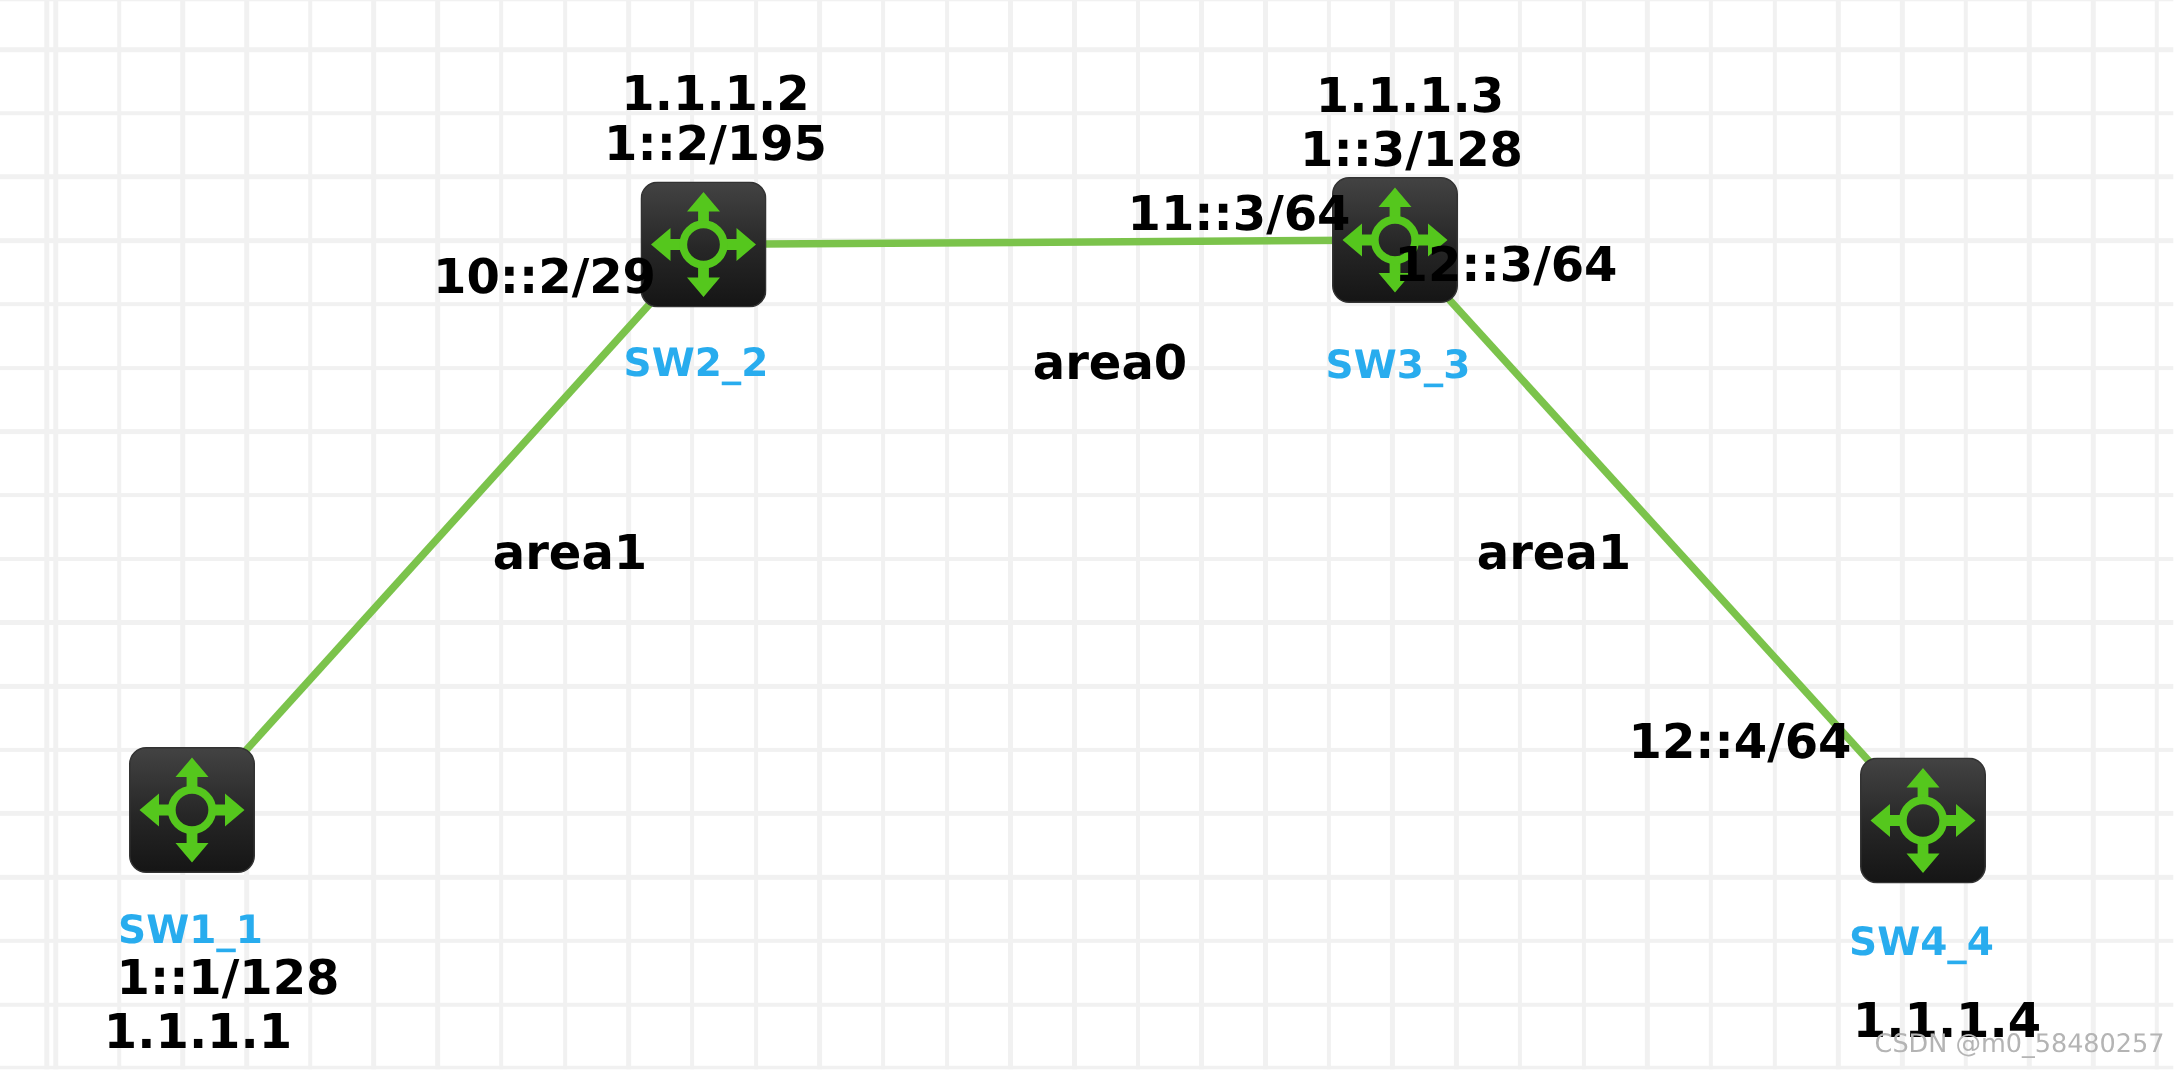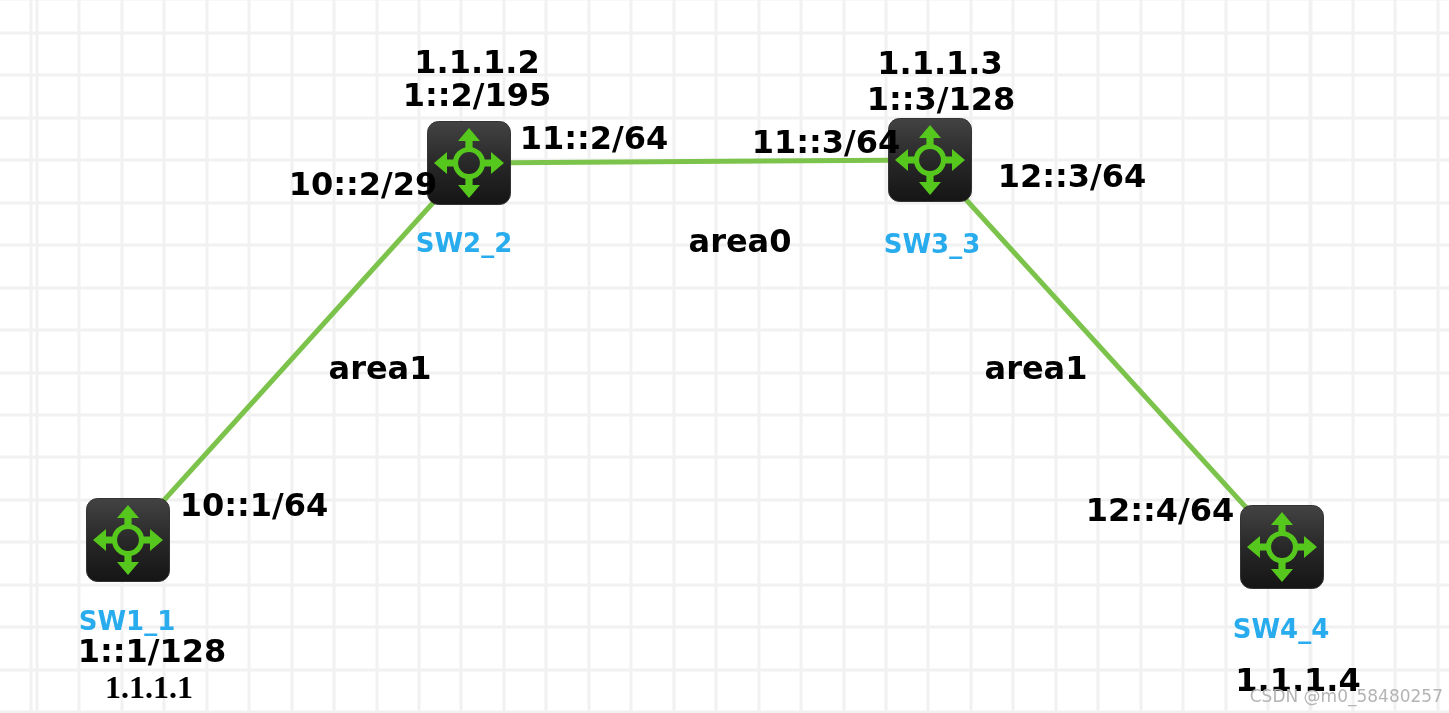--- a/index.html
+++ b/index.html
@@ -131,30 +131,28 @@
   <div class="name" style="left:932px;top:228px;">SW3_3</div>
   <div class="name" style="left:1281px;top:613px;">SW4_4</div>
 
   <div class="lbl" style="left:477px;top:63px;">1.1.1.2</div>
   <div class="lbl" style="left:477px;top:96px;">1::2/195</div>
 
   <div class="lbl" style="left:940px;top:64px;">1.1.1.3</div>
   <div class="lbl" style="left:941px;top:100px;text-align:right;">1::3/128</div>
 
   <div class="lbl" style="left:131px;top:652px;margin-left:21px;">1::1/128</div>
-  <div class="lbl" style="left:149px;top:688px;font-family:Liberation Serif, serif;">1.1.1.1</div>
+  <div class="lbl" style="left:132px;top:688px;">1.1.1.1</div>
 
   <div class="lbl" style="left:1298px;top:681px;">1.1.1.4</div>
 
-  <div class="lbl" style="left:254px;top:506px;">10::1/64</div>
   <div class="lbl" style="left:363px;top:185px;">10::2/29</div>
-  <div class="lbl" style="left:594px;top:139px;">11::2/64</div>
   <div class="lbl" style="left:826px;top:143px;">11::3/64</div>
-  <div class="lbl" style="left:1072px;top:177px;text-align:right;">12::3/64</div>
-  <div class="lbl" style="left:1160px;top:511px;">12::4/64</div>
+  <div class="lbl" style="left:1004px;top:177px;text-align:right;">12::3/64</div>
+  <div class="lbl" style="left:1160px;top:495px;">12::4/64</div>
 
   <div class="lbl" style="left:380px;top:369px;">area1</div>
   <div class="lbl" style="left:698px;top:242px;margin-left:42px;">area0</div>
   <div class="lbl" style="left:1036px;top:369px;">area1</div>
 
   <div class="watermark">CSDN @m0_58480257</div>
 
 </div>
 
 </body></html>

